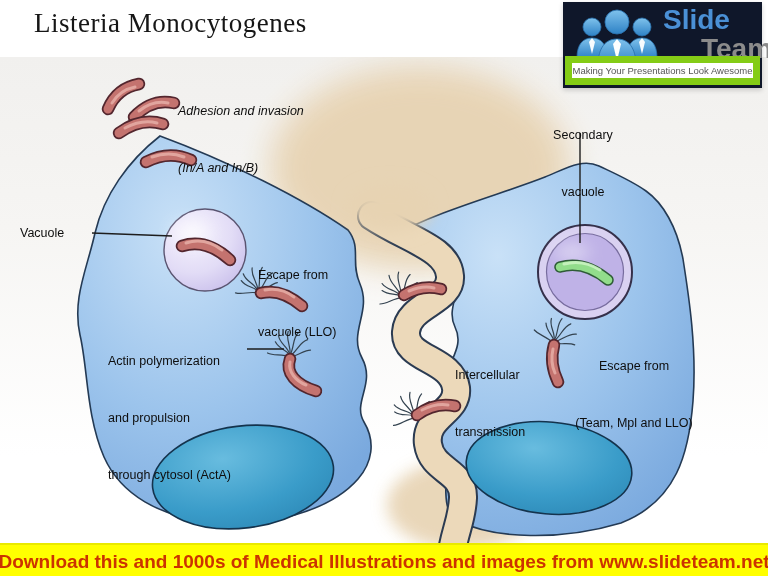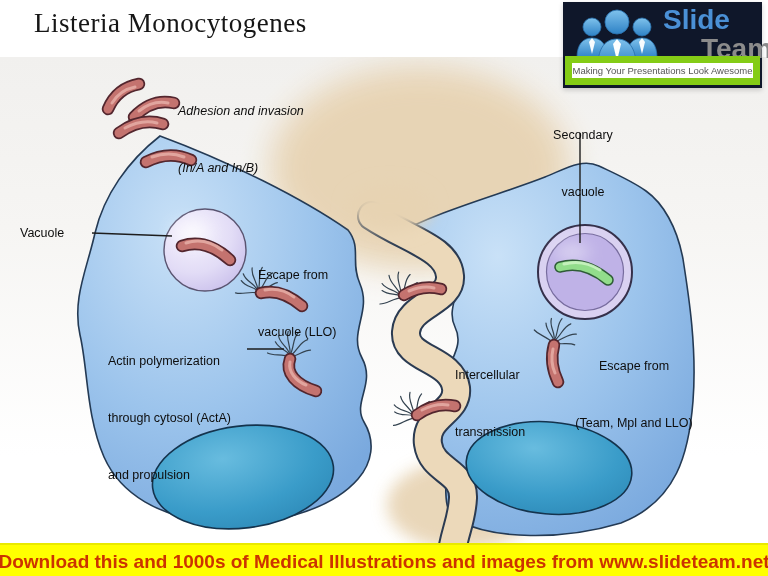--- a/index.html
+++ b/index.html
@@ -214,22 +214,22 @@
 
 <div class="lbl" style="left:20px;top:224px;">Vacuole</div>
 
 <div class="lbl" style="left:258px;top:228px;">
   <div>Escape from</div>
   <div>vacuole (LLO)</div>
 </div>
 
 <div class="lbl" style="left:108px;top:314px;">
   <div>Actin polymerization</div>
+  <div>and propulsion</div>
   <div>through cytosol (ActA)</div>
-  <div>and propulsion</div>
 </div>
 
 <div class="lbl" style="left:455px;top:328px;">
   <div>Intercellular</div>
   <div>transmission</div>
 </div>
 
 <div class="lbl center" style="left:572px;top:319px;width:124px;">
   <div>Escape from</div>
   <div>(Team, Mpl and LLO)</div>

